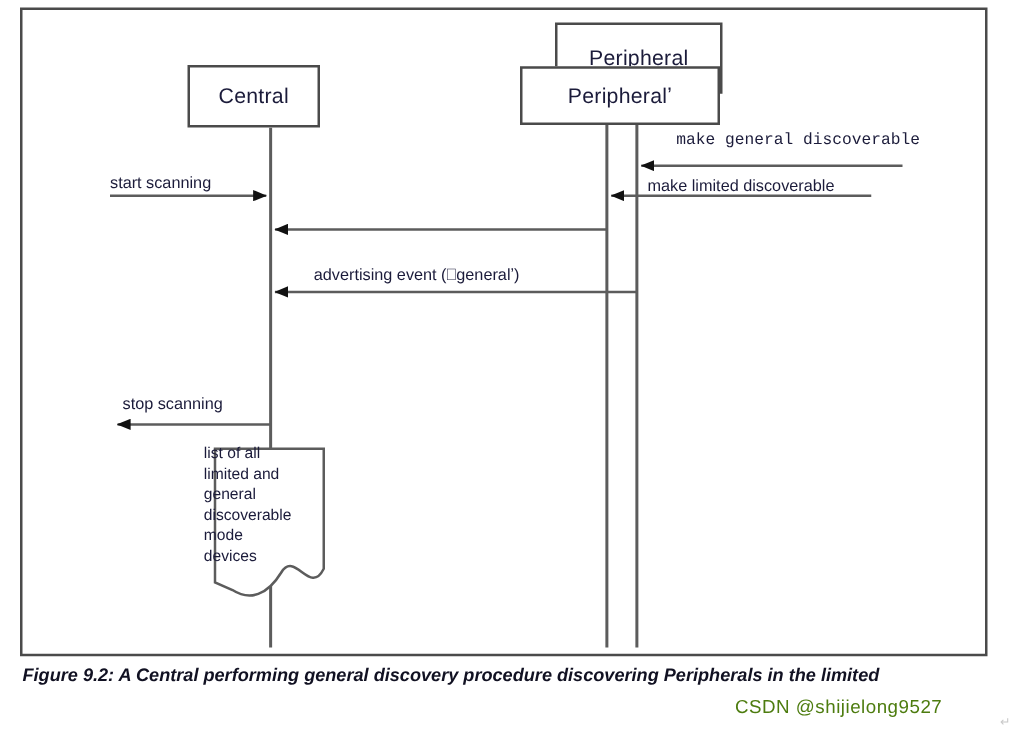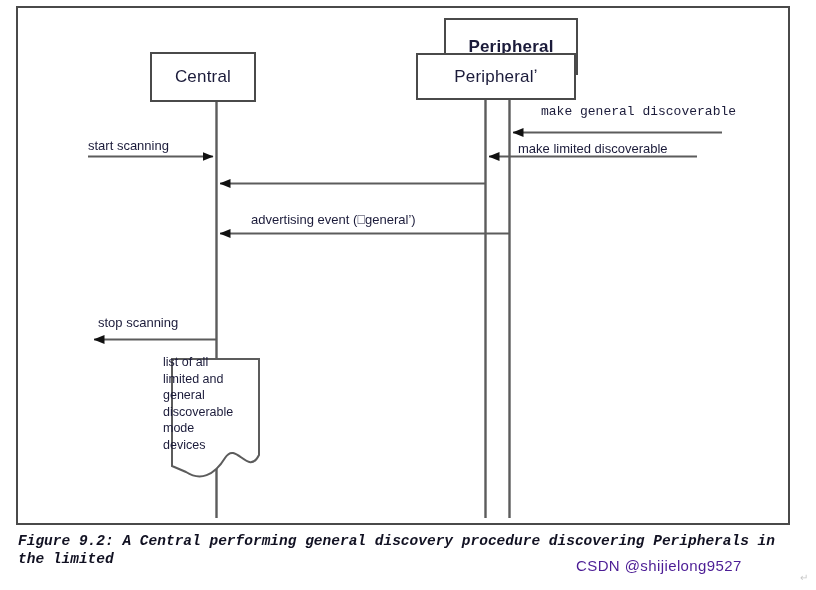--- a/index.html
+++ b/index.html
@@ -46,21 +46,21 @@
     background: #ffffff;
     box-sizing: border-box;
     display: flex;
     align-items: center;
     justify-content: center;
     color: #1b1b3a;
     font-size: 17px;
     letter-spacing: 0.2px;
   }
   #central-box   { left: 150px; top: 52px; width: 106px; height: 50px; }
-  #peripheral-back-box  { left: 444px; top: 18px; width: 134px; height: 57px; z-index: 2; font-weight: bold; }
+  #peripheral-back-box  { left: 444px; top: 18px; width: 134px; height: 57px; z-index: 2; }
   #peripheral-front-box { left: 416px; top: 53px; width: 160px; height: 47px; z-index: 3; }
 
   
   .msg-label {
     position: absolute;
     color: #1b1b3a;
     font-size: 13px;
     white-space: nowrap;
   }
   #label-start-scanning { left: 88px;  top: 138px; }
@@ -82,32 +82,32 @@
   }
   #note-text div { white-space: nowrap; }
 
   
   #caption {
     position: absolute;
     left: 18px;
     top: 533px;
     width: 760px;
     color: #111122;
-    font-family: Liberation Mono, monospace;
+    font-family: Liberation Sans, sans-serif;
     font-size: 14.5px;
     font-style: italic;
     font-weight: bold;
     line-height: 17.5px;
   }
   
   #watermark {
     position: absolute;
-    left: 576px;
+    left: 588px;
     top: 557px;
-    color: #4c1d95;
+    color: #4d7c0f;
     font-size: 15px;
     letter-spacing: 0.4px;
     white-space: nowrap;
   }
   #corner-mark {
     position: absolute;
     left: 800px;
     top: 572px;
     color: #c9c9c9;
     font-size: 10px;

